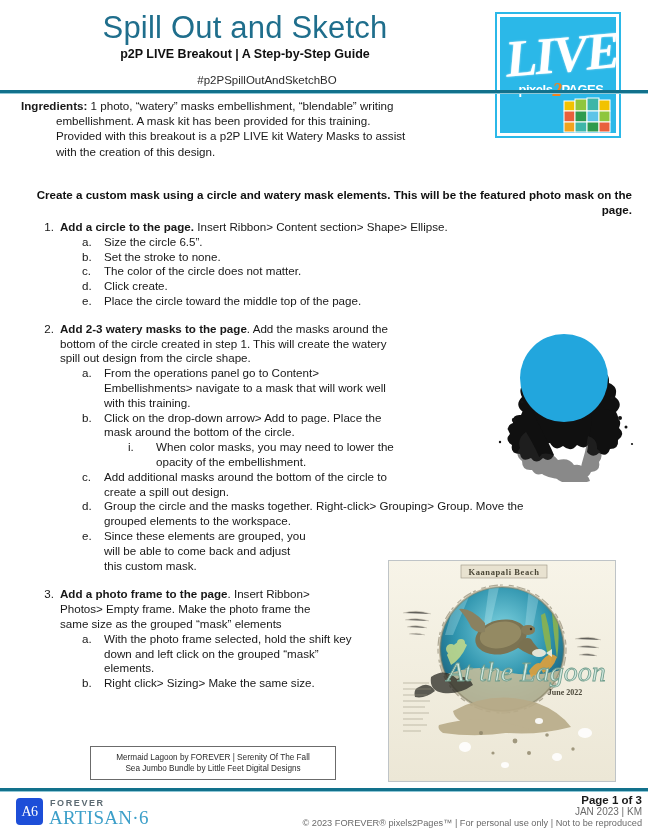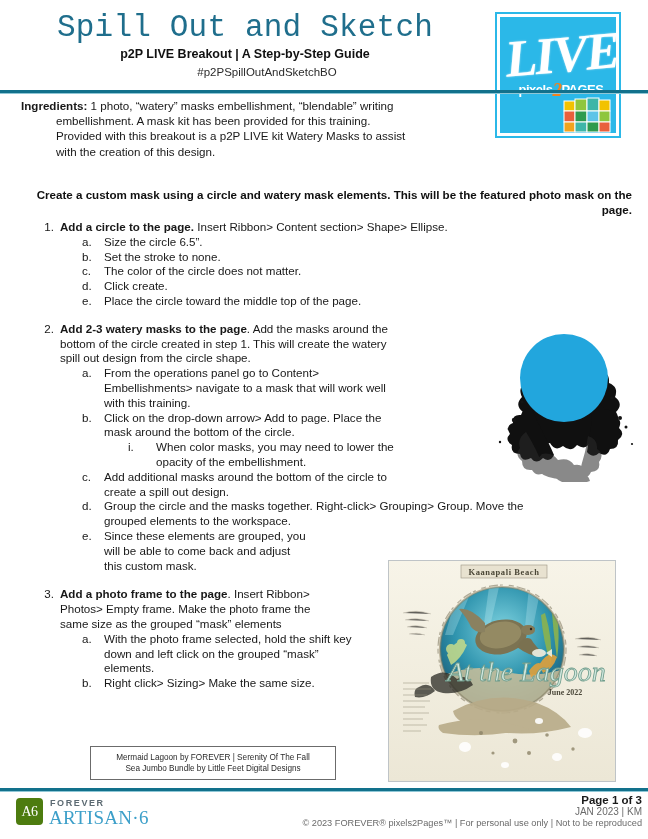--- a/index.html
+++ b/index.html
@@ -24,41 +24,41 @@
     width: 648px;
     height: 92px;
   }
   .title-block {
     position: absolute;
     left: 0; top: 11px;
     width: 490px;
     text-align: center;
   }
   .doc-title {
-    font-family: Liberation Mono, monospace;
+    font-family: Liberation Sans, sans-serif;
     font-size: 31px;
     color: #1f6e8c;
     letter-spacing: 0.2px;
     line-height: 34px;
     margin: 0;
     font-weight: normal;
   }
   .doc-subtitle {
     font-family: "Liberation Sans", sans-serif;
     font-size: 12.5px;
     font-weight: bold;
     color: #101010;
     margin: 2px 0 0 0;
     line-height: 15px;
   }
   .doc-hashtag {
     font-family: "Liberation Sans", sans-serif;
     font-size: 11.5px;
     color: #2b2b2b;
-    margin: 3px 0 0 0;
+    margin: 11px 0 0 0;
     line-height: 14px;
     padding-left: 44px;
   }
 
   
   .logo-box {
     position: absolute;
     left: 497px; top: 14px;
     width: 122px;
     height: 122px;
@@ -256,21 +256,21 @@
   .footer {
     position: absolute;
     left: 0; top: 793px;
     width: 648px; height: 46px;
   }
   .a6-badge {
     position: absolute;
     left: 16px; top: 5px;
     width: 27px; height: 27px;
     border-radius: 4px;
-    background: #4d7c0f;
+    background: #1d4ed8;
     color: #ffffff;
     font-size: 14px;
     font-family: "Liberation Serif", serif;
     text-align: center;
     line-height: 27px;
     letter-spacing: -0.5px;
   }
   .brand-forever {
     position: absolute;
     left: 50px; top: 5px;

